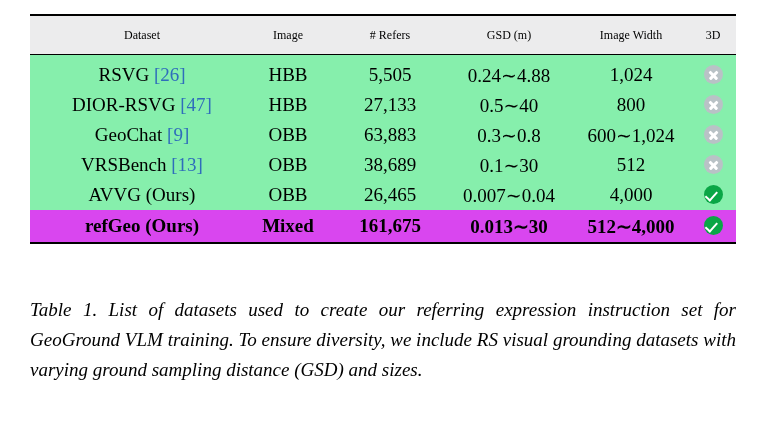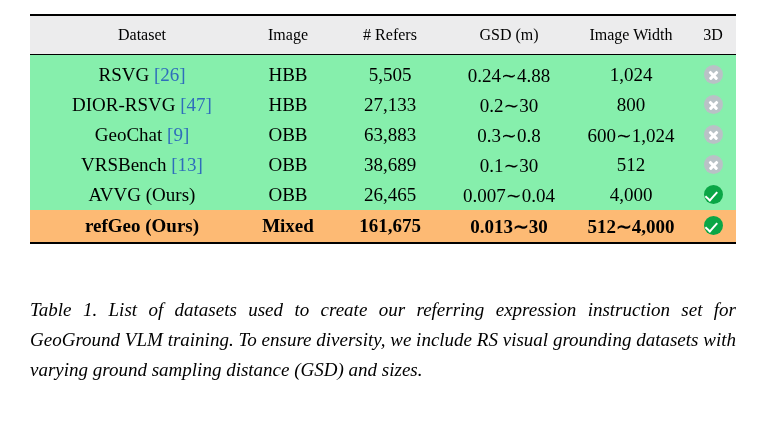--- a/index.html
+++ b/index.html
@@ -56,32 +56,32 @@
   .rule-bot td {
     border-top: 2px solid #000;
     height: 0;
     padding: 0;
     font-size: 0;
     line-height: 0;
   }
   thead tr.header-row td {
     background: #ececed;
     height: 38px;
-    font-size: 16px;
+    font-size: 12px;
   }
   tbody tr.data-row td {
     height: 30px;
     font-size: 19px;
     background: #86efac;
   }
   tbody tr.data-row:first-child td {
     padding-top: 5px;
   }
   tr.highlight-row td {
-    background: #fdba74;
+    background: #d946ef;
     height: 32px;
     font-weight: bold;
     font-size: 19px;
   }
   td.col-dataset {
     text-align: left;
     padding-left: 12px !important;
     width: 212px;
   }
   td.col-format { width: 92px; }
@@ -193,21 +193,21 @@
           <td class="col-3d"><span class="icon-3d no"></span></td>
         </tr>
 
         <tr class="data-row">
           <td class="col-dataset">
             <span>DIOR-RSVG</span>
             <span class="cite">[47]</span>
           </td>
           <td class="col-format">HBB</td>
           <td class="col-refers">27,133</td>
-          <td class="col-gsd">0.2∼30</td>
+          <td class="col-gsd">0.5∼40</td>
           <td class="col-width">800</td>
           <td class="col-3d"><span class="icon-3d no"></span></td>
         </tr>
 
         <tr class="data-row">
           <td class="col-dataset">
             <span>GeoChat</span>
             <span class="cite">[9]</span>
           </td>
           <td class="col-format">OBB</td>

